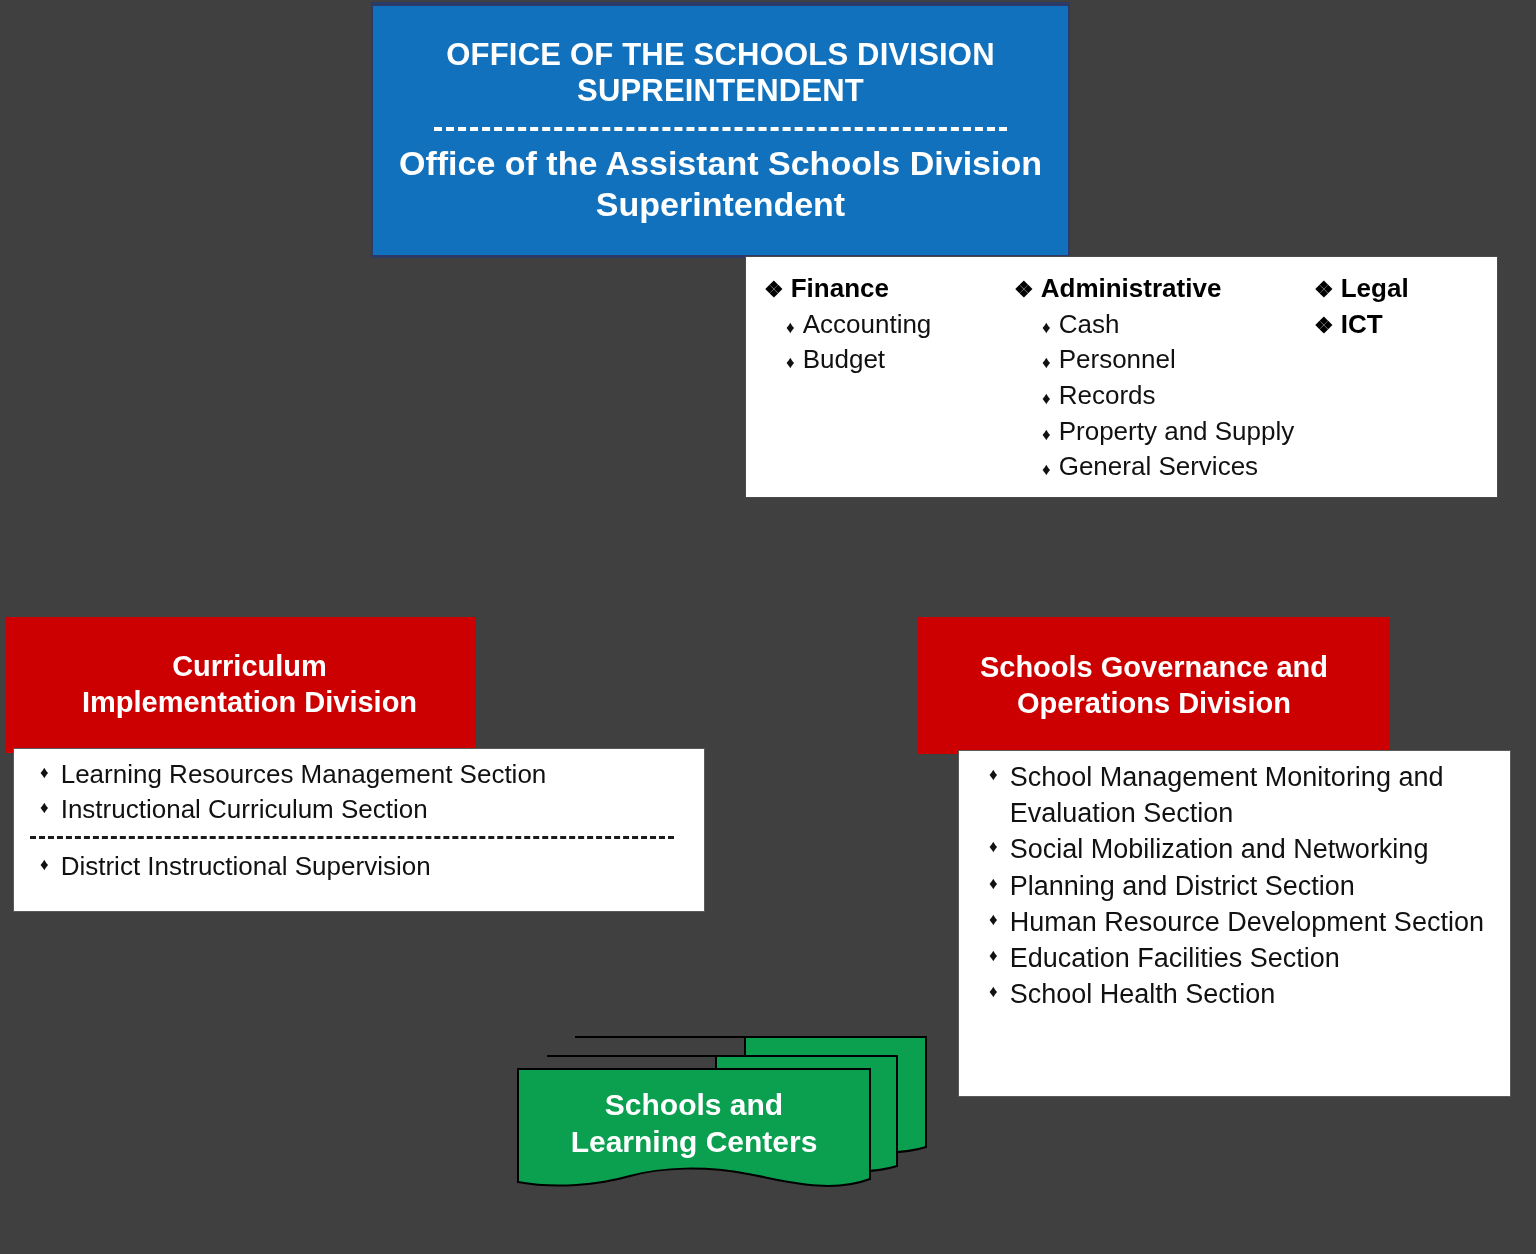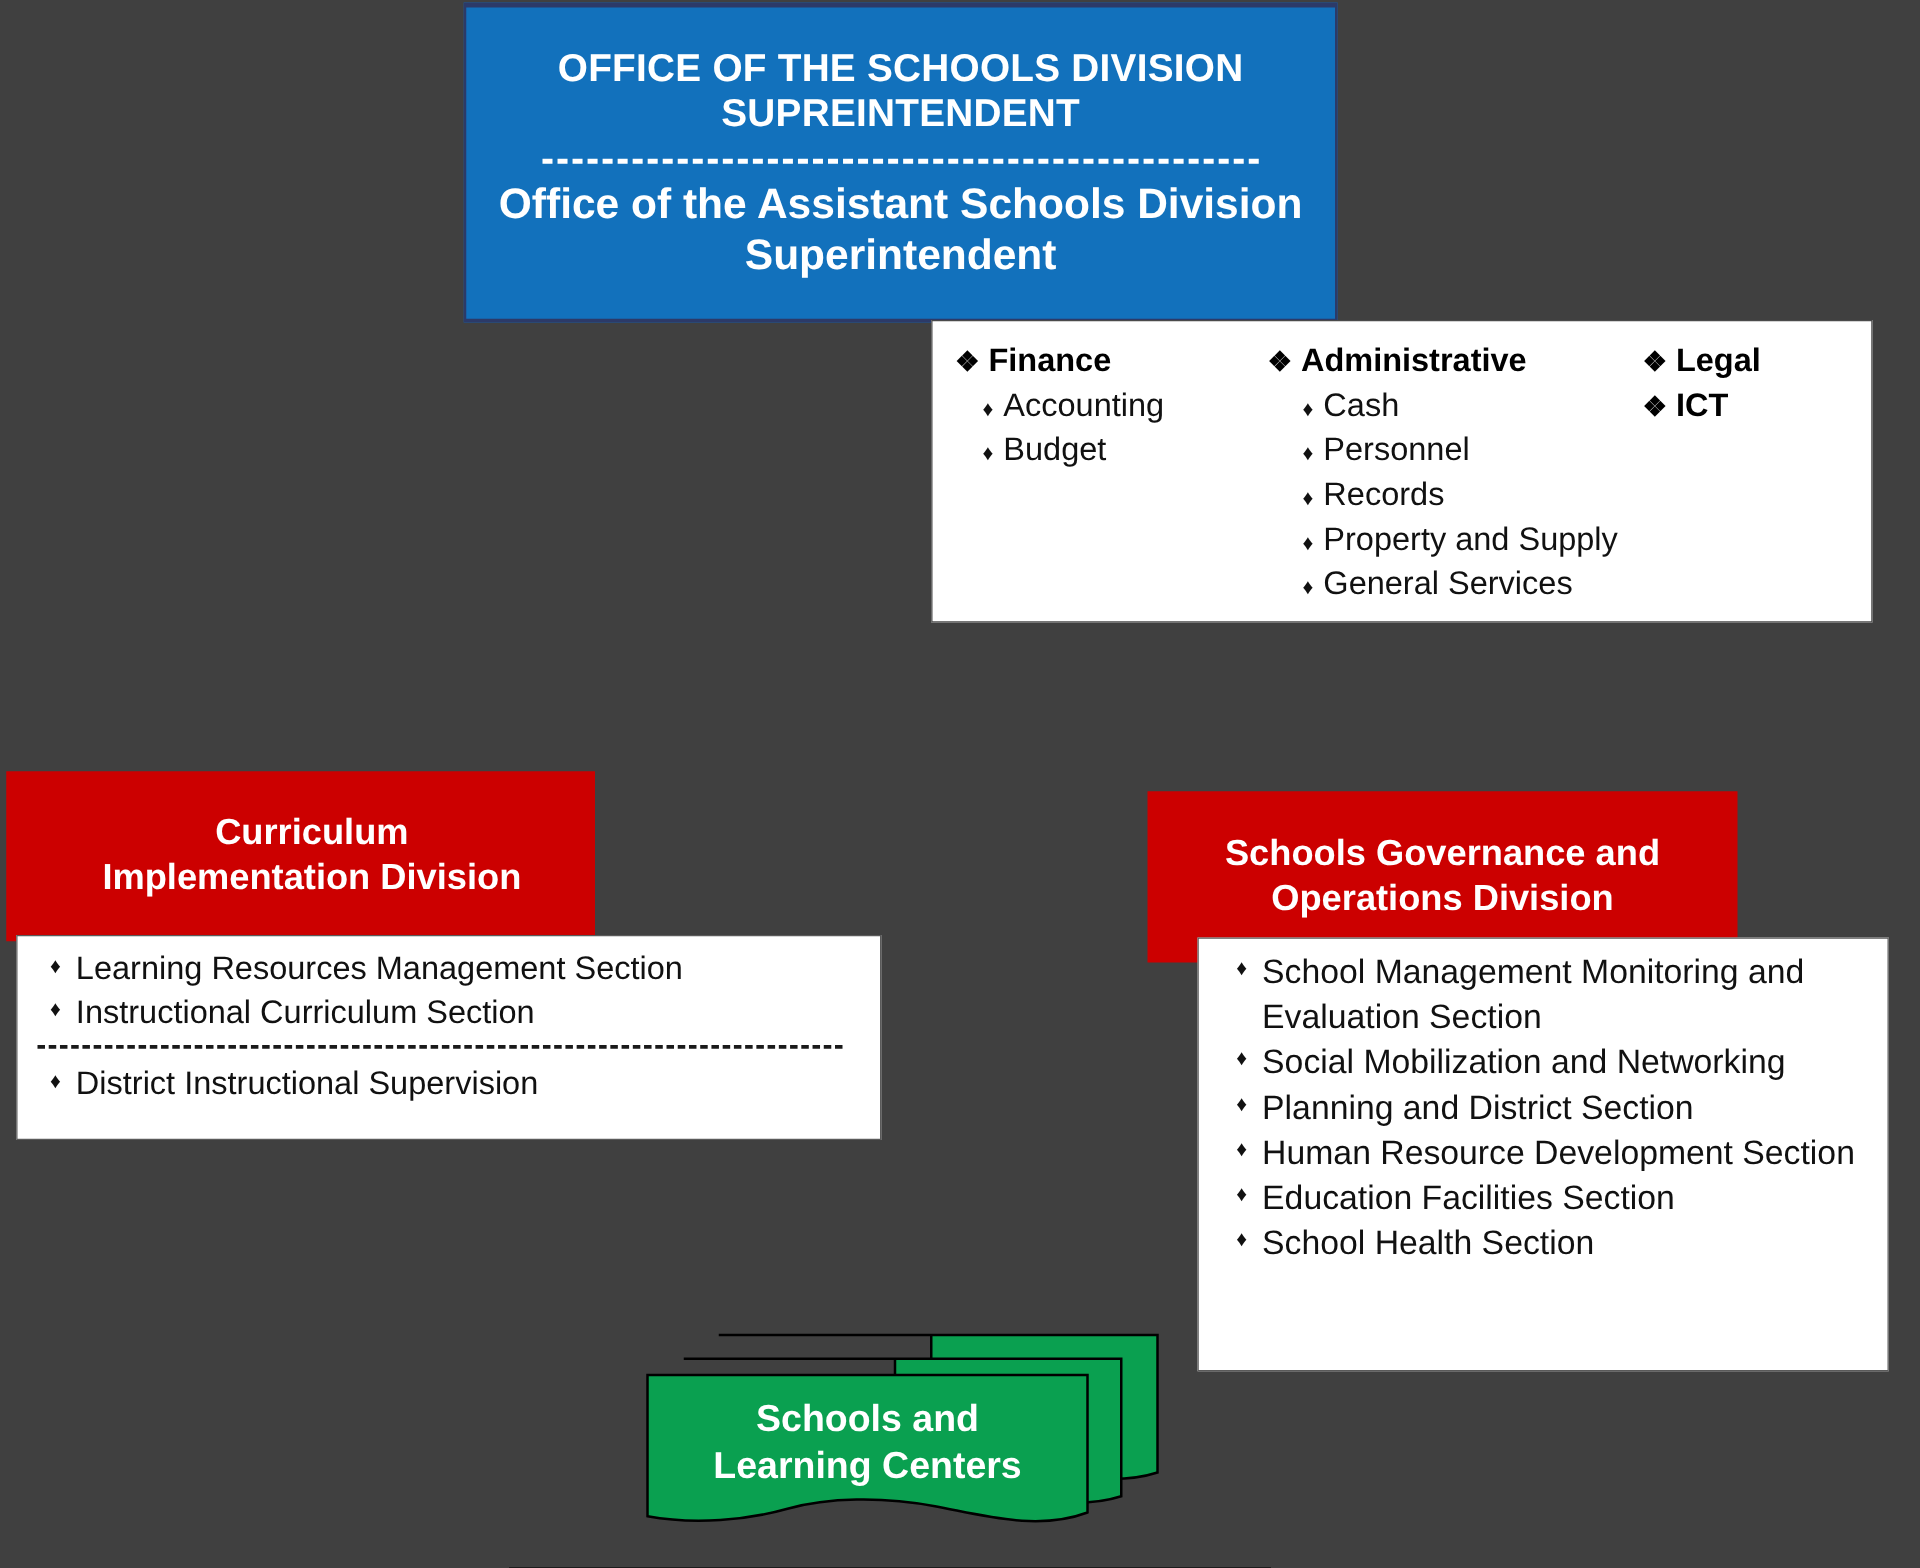--- a/index.html
+++ b/index.html
@@ -123,21 +123,21 @@
     justify-content: center;
     box-sizing: border-box;
   }
   .red-box .lbl {
     font-size: 29px;
     line-height: 1.23;
     white-space: pre-line;
     padding: 0 10px;
   }
   #cid-red  { left: 5px;   top: 617px; width: 471px; height: 136px; padding-left: 18px; }
-  #sgod-red { left: 918px; top: 617px; width: 472px; height: 137px; margin-top: 16px; }
+  #sgod-red { left: 918px; top: 617px; width: 472px; height: 137px; }
 
   
   .list-box {
     position: absolute;
     background: #FFFFFF;
     border: 1px solid #5A5A5A;
     box-sizing: border-box;
     padding: 8px 6px 8px 10px;
   }
   #cid-list  { left: 13px;  top: 748px; width: 692px; height: 164px; }
@@ -160,21 +160,21 @@
   }
   #sgod-list .list-item .bul { margin: 0 12px 0 20px; }
   .list-item .txt { flex: 1 1 auto; }
   .hsep {
     border-top: 3px dashed #1a1a1a;
     height: 0;
     margin: 10px 24px 10px 6px;
   }
 
   
-  .green-stack { position: absolute; left: 500px; top: 1055px; width: 450px; height: 190px; }
+  .green-stack { position: absolute; left: 500px; top: 1024px; width: 450px; height: 190px; }
   .green-stack svg { display: block; }
   .green-label {
     position: absolute;
     left: 18px;
     top: 62px;
     width: 352px;
     text-align: center;
     color: #FFFFFF;
     font-size: 30px;
     font-weight: bold;

